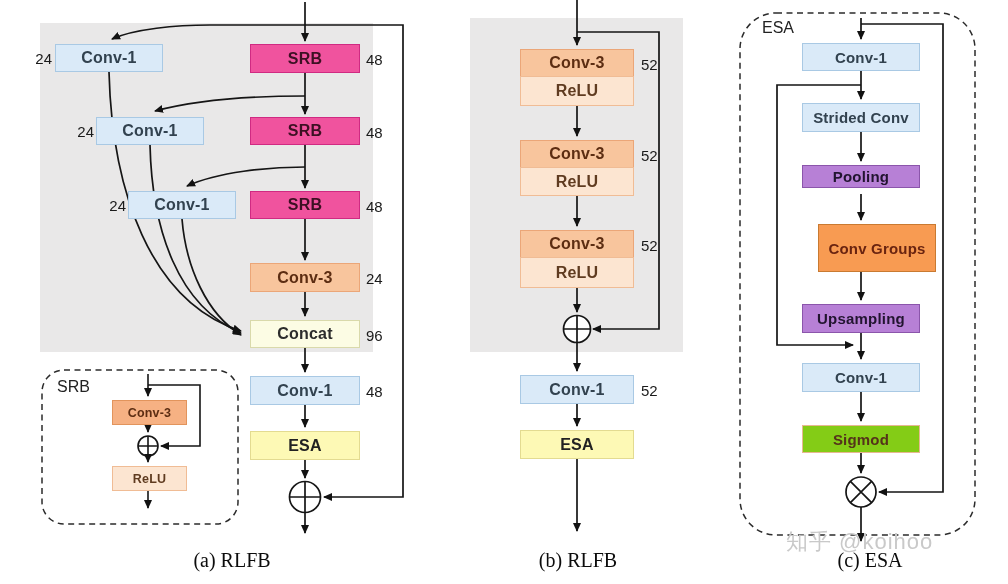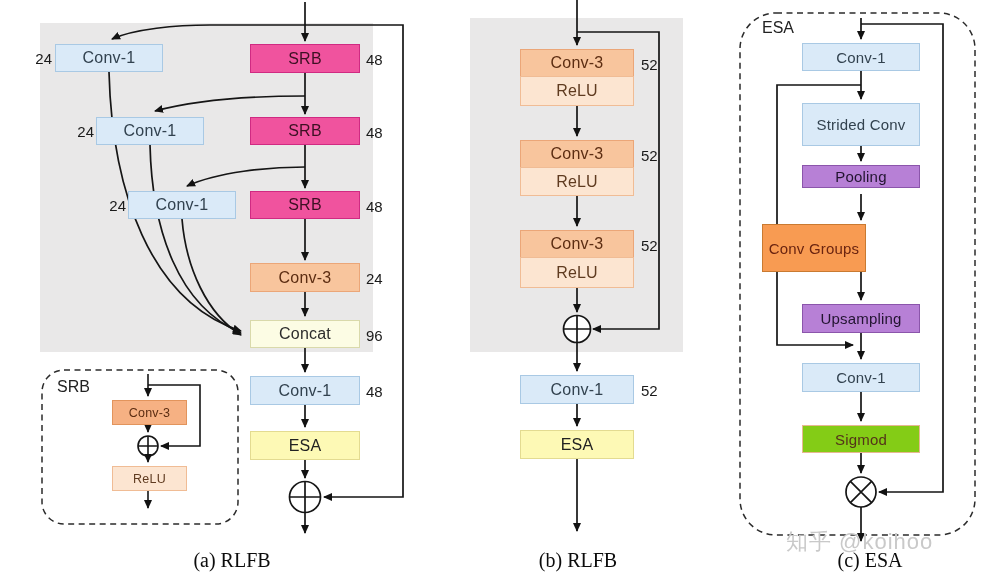--- a/index.html
+++ b/index.html
@@ -1,20 +1,20 @@
 <!DOCTYPE html>
 <html><head>
 <meta charset="utf-8">
 <style>
   html,body{margin:0;padding:0;background:#ffffff;}
   #canvas{position:relative;width:1008px;height:584px;background:#ffffff;overflow:hidden;
           font-family:"Liberation Sans",sans-serif;}
   #wires{position:absolute;left:0;top:0;z-index:1;}
   .blk{position:absolute;box-sizing:border-box;display:flex;align-items:center;justify-content:center;
-       z-index:2;font-size:16px;letter-spacing:.2px;}
+       z-index:2;font-size:16px;letter-spacing:.2px;font-weight:bold;}
   .blue   {background:#daeaf8;border:1px solid #a9c9e4;color:#32424f;}
   .magenta{background:#f0539e;border:1.4px solid #d02a82;color:#3d1023;}
   .orange3{background:#f8c59d;border:1px solid #eba678;color:#5c2d12;}
   .relu   {background:#fce5d1;border:1px solid #f0bc95;color:#5f3b20;}
   .ivory  {background:#fcfce4;border:1px solid #d9d9ab;color:#2c2c2c;}
   .yellow {background:#fdf9b5;border:1px solid #e3db91;color:#222;}
   .purple {background:#b780d6;border:1.2px solid #8b55ab;color:#221430;}
   .cgor   {background:#f89b52;border:1.2px solid #c97a31;color:#6a2410;}
   .speach {background:#84cc16;border:1px solid #e7b792;color:#54321a;}
   .iorange{background:#f6b183;border:1px solid #e2945c;color:#5c2d12;}
@@ -141,23 +141,23 @@
   <div class="blk blue" style="left:520px;top:375px;width:114px;height:29px">Conv-1</div>
   <div class="blk yellow" style="left:520px;top:430px;width:114px;height:29px">ESA</div>
 
   <div class="ch" style="left:641px;top:56px">52</div>
   <div class="ch" style="left:641px;top:147px">52</div>
   <div class="ch" style="left:641px;top:237px">52</div>
   <div class="ch" style="left:641px;top:382px">52</div>
 
   <div class="inset-title" style="left:762px;top:19px">ESA</div>
   <div class="blk blue small" style="left:802px;top:43px;width:118px;height:28px">Conv-1</div>
-  <div class="blk blue small" style="left:802px;top:103px;width:118px;height:43px">Strided Conv</div>
+  <div class="blk blue small" style="left:802px;top:103px;width:118px;height:29px">Strided Conv</div>
   <div class="blk purple small" style="left:802px;top:165px;width:118px;height:23px">Pooling</div>
-  <div class="blk cgor small" style="left:762px;top:224px;width:104px;height:48px">Conv Groups</div>
+  <div class="blk cgor small" style="left:818px;top:224px;width:118px;height:48px">Conv Groups</div>
   <div class="blk purple small" style="left:802px;top:304px;width:118px;height:29px">Upsampling</div>
   <div class="blk blue small" style="left:802px;top:363px;width:118px;height:29px">Conv-1</div>
   <div class="blk speach small" style="left:802px;top:425px;width:118px;height:28px">Sigmod</div>
 
   <div class="caption" style="left:157px;top:549px">(a) RLFB</div>
   <div class="caption" style="left:503px;top:549px">(b) RLFB</div>
   <div class="caption" style="left:795px;top:549px">(c) ESA</div>
   <div class="watermark" style="left:786px;top:527px">知乎 @koihoo</div>
 
 </div>

